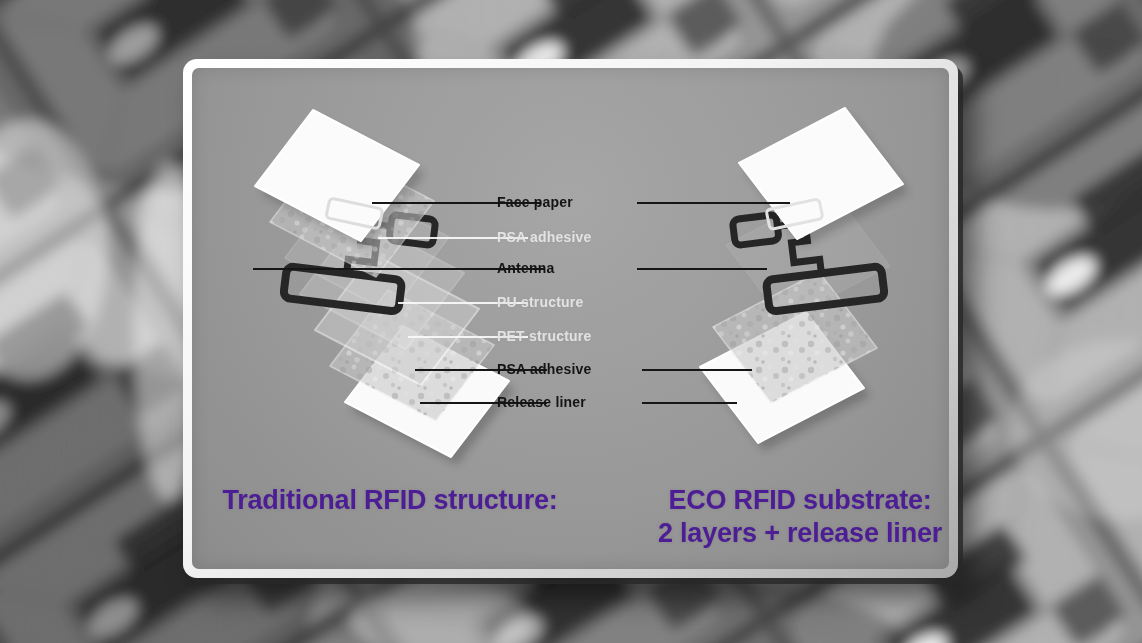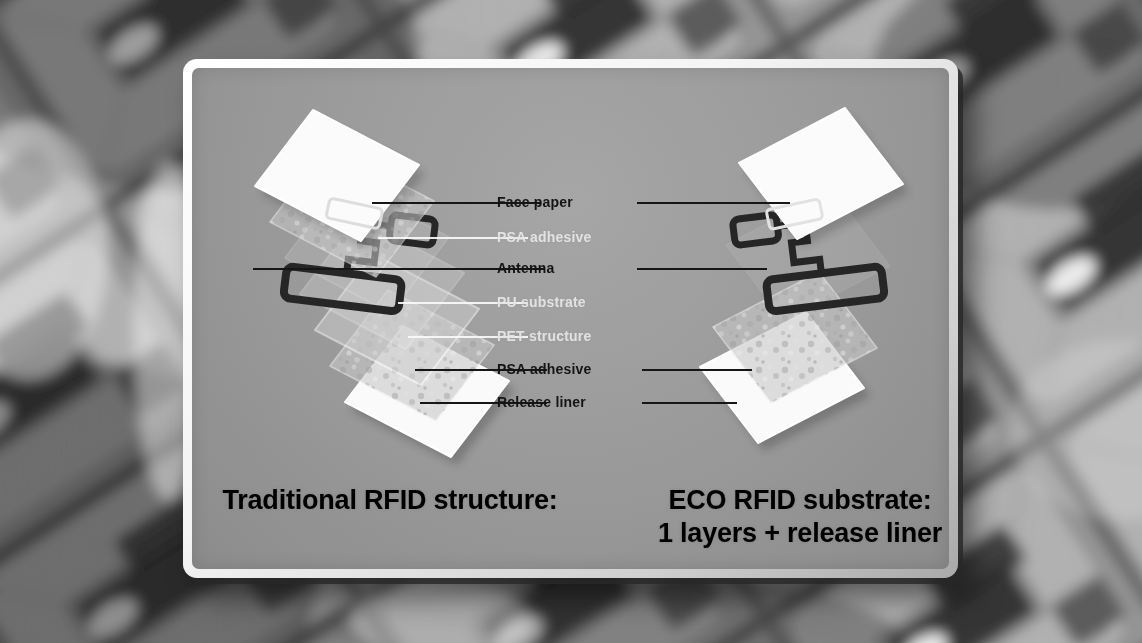--- a/index.html
+++ b/index.html
@@ -28,21 +28,21 @@
   .lline.light{background:rgba(250,250,250,.92);}
   .ltext{
     position:absolute;left:497px;width:180px;text-align:left;
     transform:translateY(-54%);font-weight:bold;font-size:14px;letter-spacing:.2px;
   }
   .ltext.dark{color:#141414;}
   .ltext.light{color:rgba(235,235,235,.88);text-shadow:0 0 2px rgba(160,160,160,.5);}
   
   .caption{
     position:absolute;z-index:30;width:400px;text-align:center;
-    font-weight:bold;font-size:27px;line-height:33px;color:#000000;
+    font-weight:bold;font-size:27px;line-height:33px;color:#4c1d95;
     text-shadow:0 0 3px rgba(120,120,120,.55);letter-spacing:-.2px;
   }
   .caption-left{left:190px;top:484px;}
   .caption-right{left:600px;top:484px;}
 </style>
 </head>
 <body>
 
 <div class="stage">
 
@@ -159,21 +159,21 @@
   </div>
 
   <div class="lrow" style="top:269px">
     <div class="lline dark" style="left:253px;width:292px"></div>
     <span class="ltext dark">Antenna</span>
     <div class="lline dark" style="left:637px;width:130px"></div>
   </div>
 
   <div class="lrow" style="top:303px">
     <div class="lline light" style="left:398px;width:130px"></div>
-    <span class="ltext light">PU substrate</span>
+    <span class="ltext light">PU structure</span>
   </div>
 
   <div class="lrow" style="top:337px">
     <div class="lline light" style="left:408px;width:120px"></div>
     <span class="ltext light">PET structure</span>
   </div>
 
   <div class="lrow" style="top:370px">
     <div class="lline dark" style="left:415px;width:132px"></div>
     <span class="ltext dark">PSA adhesive</span>
@@ -184,16 +184,16 @@
     <div class="lline dark" style="left:420px;width:127px"></div>
     <span class="ltext dark">Release liner</span>
     <div class="lline dark" style="left:642px;width:95px"></div>
   </div>
 
   <div class="caption caption-left">
     <div>Traditional RFID structure:</div>
   </div>
   <div class="caption caption-right">
     <div>ECO RFID substrate:</div>
-    <div>1 layers + release liner</div>
+    <div>2 layers + release liner</div>
   </div>
 
 </div>
 
 </body></html>

